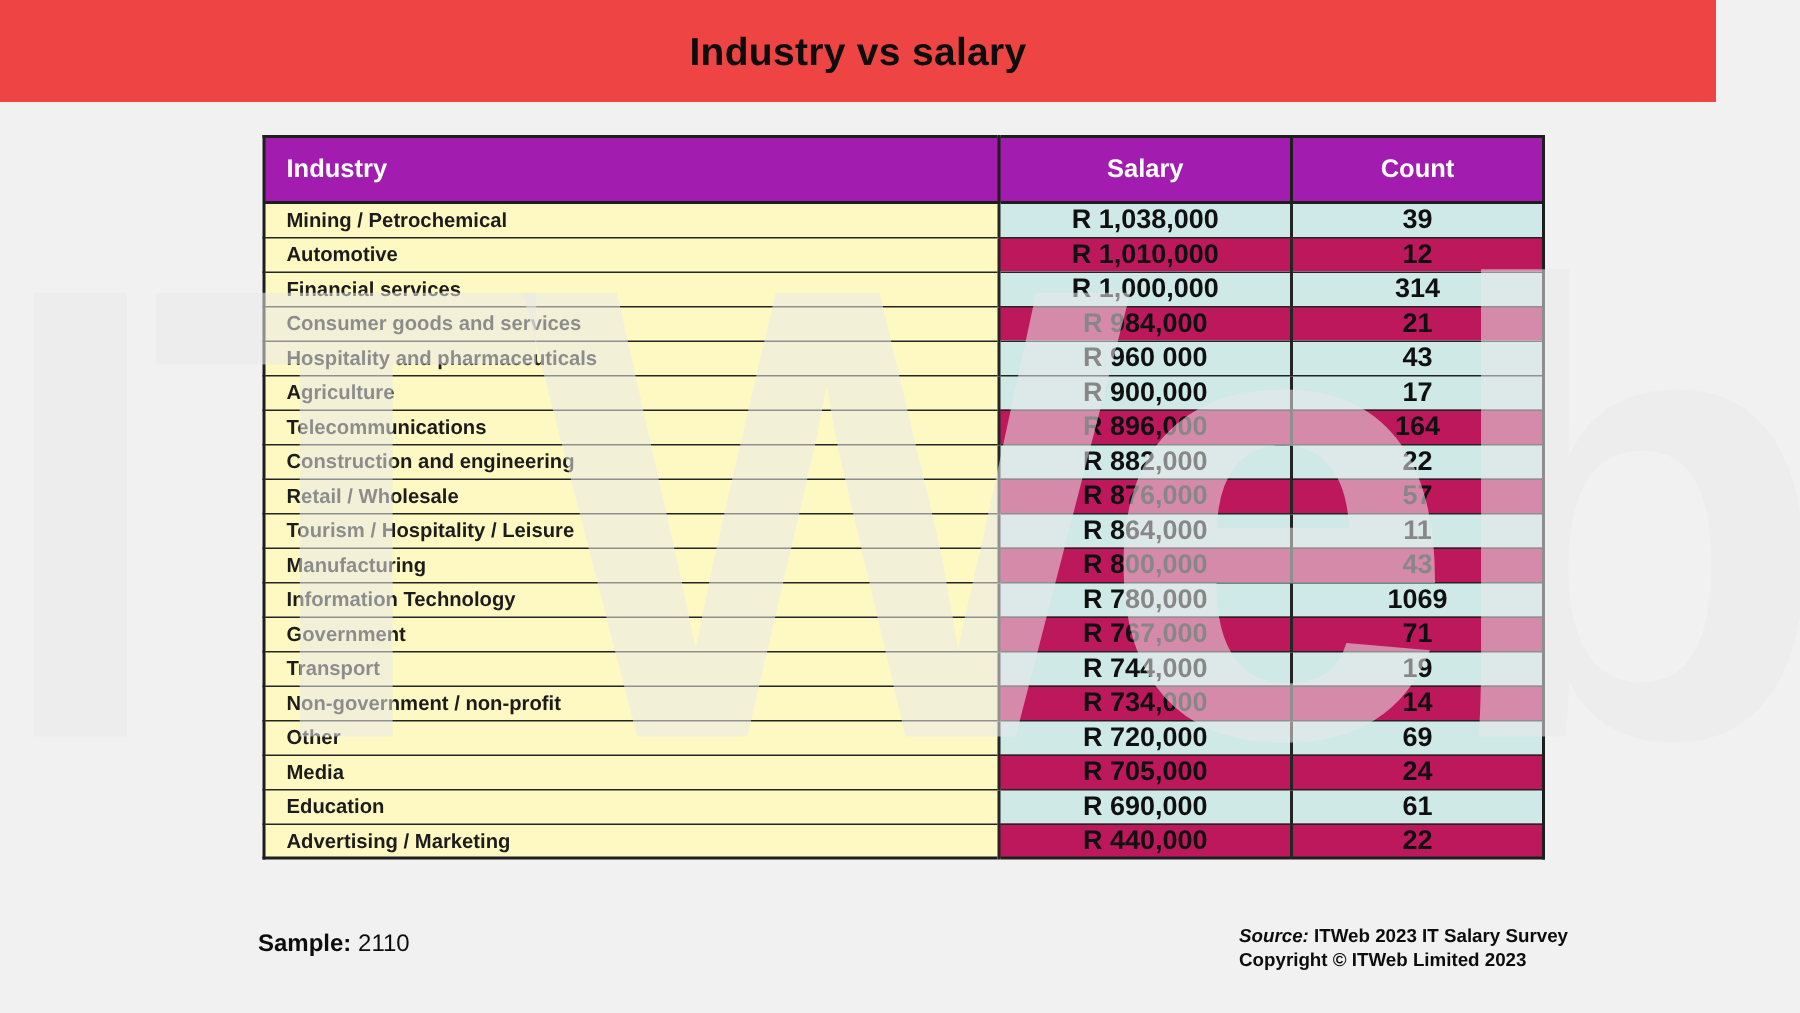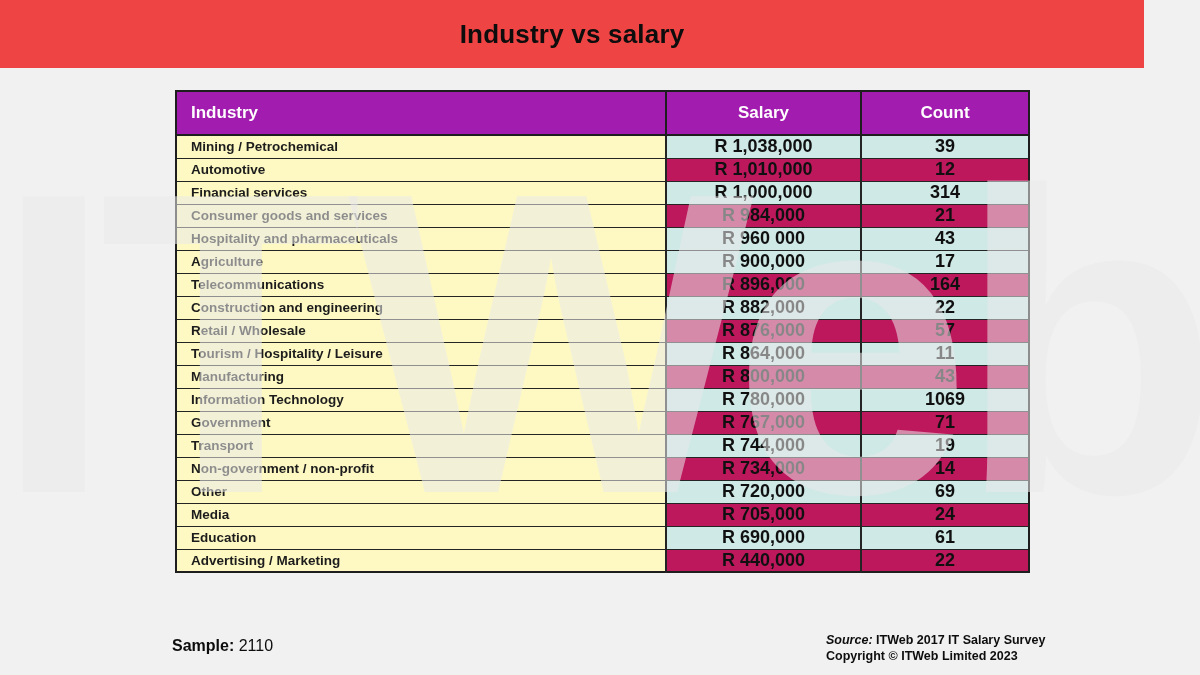--- a/index.html
+++ b/index.html
@@ -74,21 +74,21 @@
     color: #1c1c1c;
   }
   td.c-salary, td.c-count {
     text-align: center;
     font-weight: 700;
     border-left: 2px solid #242424;
   }
   tr.row-light td.c-salary, tr.row-light td.c-count { background: #cfe9e6; }
   tr.row-dark  td.c-salary, tr.row-dark  td.c-count { background: #be185d; }
 
-  .footer { position: absolute; left: 0; top: 16px; width: 1200px; height: 565px; z-index: 4; pointer-events: none; }
+  .footer { position: absolute; left: 0; top: 0; width: 1200px; height: 565px; z-index: 4; pointer-events: none; }
   .sample {
     position: absolute; left: 172px; top: 621px;
     font-size: 16px; color: #0d0d0d;
   }
   .sample .b { font-weight: 700; }
   .source {
     position: absolute; left: 826px; top: 616px;
     font-size: 12.5px; line-height: 16px; color: #0d0d0d;
     font-weight: 700;
   }
@@ -218,19 +218,19 @@
   <div class="watermark">ITWeb</div>
 
   <div class="footer">
     <div class="sample">
       <span class="b">Sample:</span>
       <span>2110</span>
     </div>
     <div class="source">
       <div>
         <span class="bi">Source:</span>
-        <span>ITWeb 2017 IT Salary Survey</span>
+        <span>ITWeb 2023 IT Salary Survey</span>
       </div>
       <div>Copyright © ITWeb Limited 2023</div>
     </div>
   </div>
 
 </div>
 
 </body></html>

